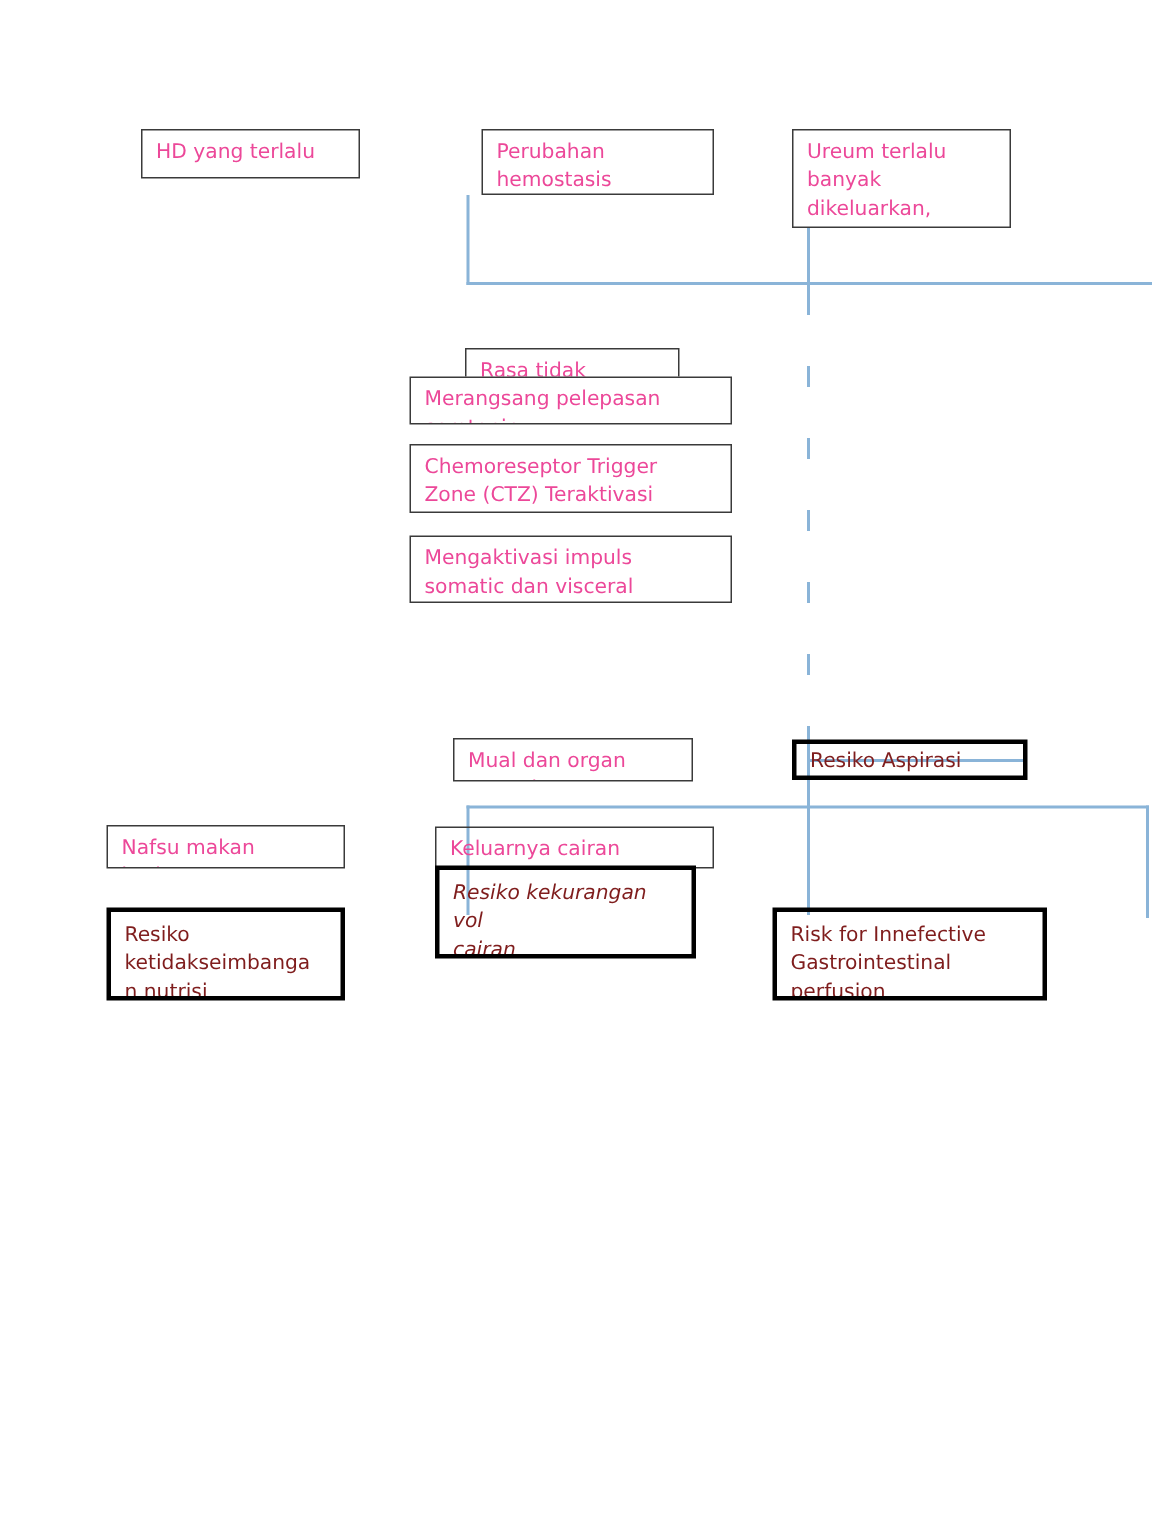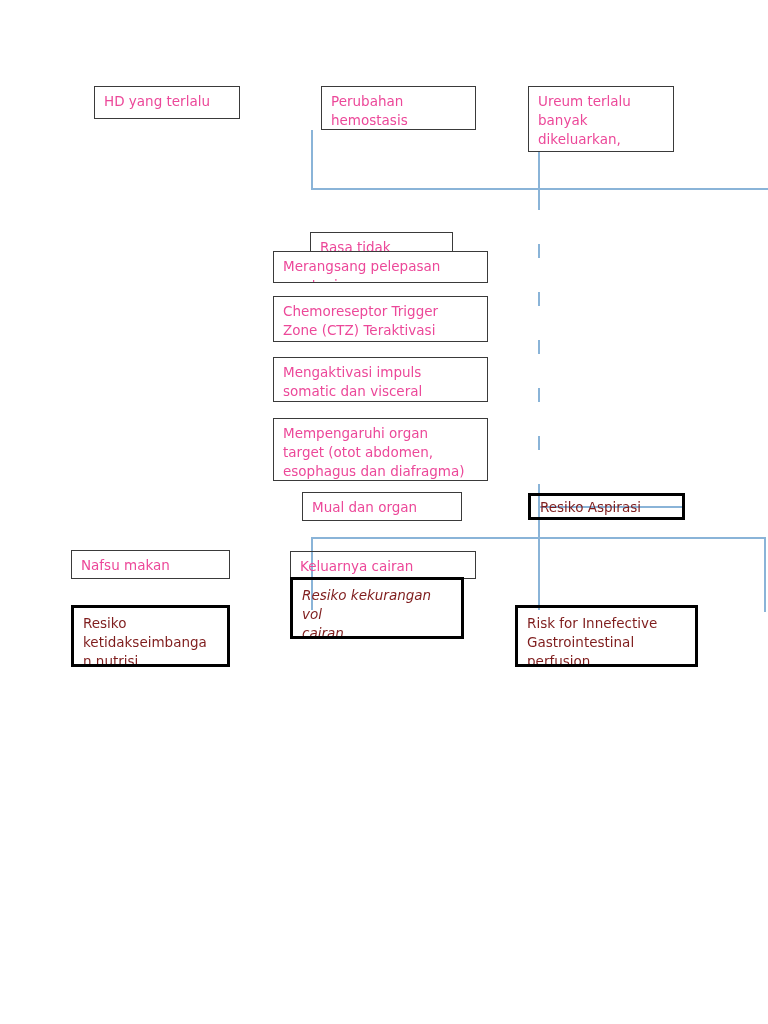--- a/index.html
+++ b/index.html
@@ -119,25 +119,20 @@
   <div class="node" style="left:273px; top:296px; width:215px; height:46px;">
     <span class="txt">Chemoreseptor Trigger
 Zone  (CTZ) Teraktivasi</span>
   </div>
 
   <div class="node" style="left:273px; top:357px; width:215px; height:45px;">
     <span class="txt">Mengaktivasi impuls
 somatic dan visceral</span>
   </div>
 
-  <div class="node" style="left:273px; top:418px; width:215px; height:63px;">
-    <span class="txt">Mempengaruhi organ
-target (otot abdomen,
-esophagus dan diafragma)</span>
-  </div>
 
   <div class="node" style="left:302px; top:492px; width:160px; height:29px;">
     <span class="txt">Mual dan organ
 Muntah</span>
   </div>
 
   <div class="node thick transparent-bg" style="left:528px; top:493px; width:157px; height:27px; padding-top:2px;">
     <span class="txt">Resiko Aspirasi</span>
   </div>
 

